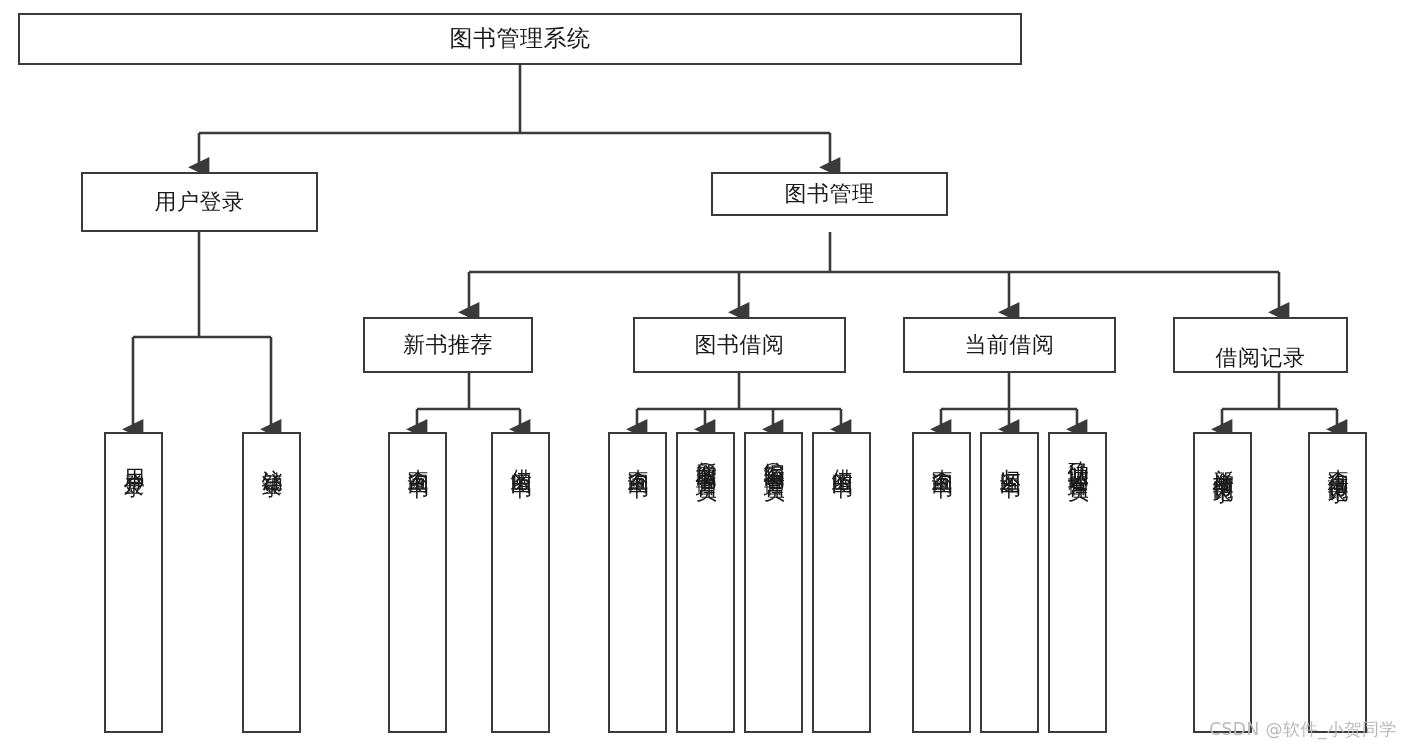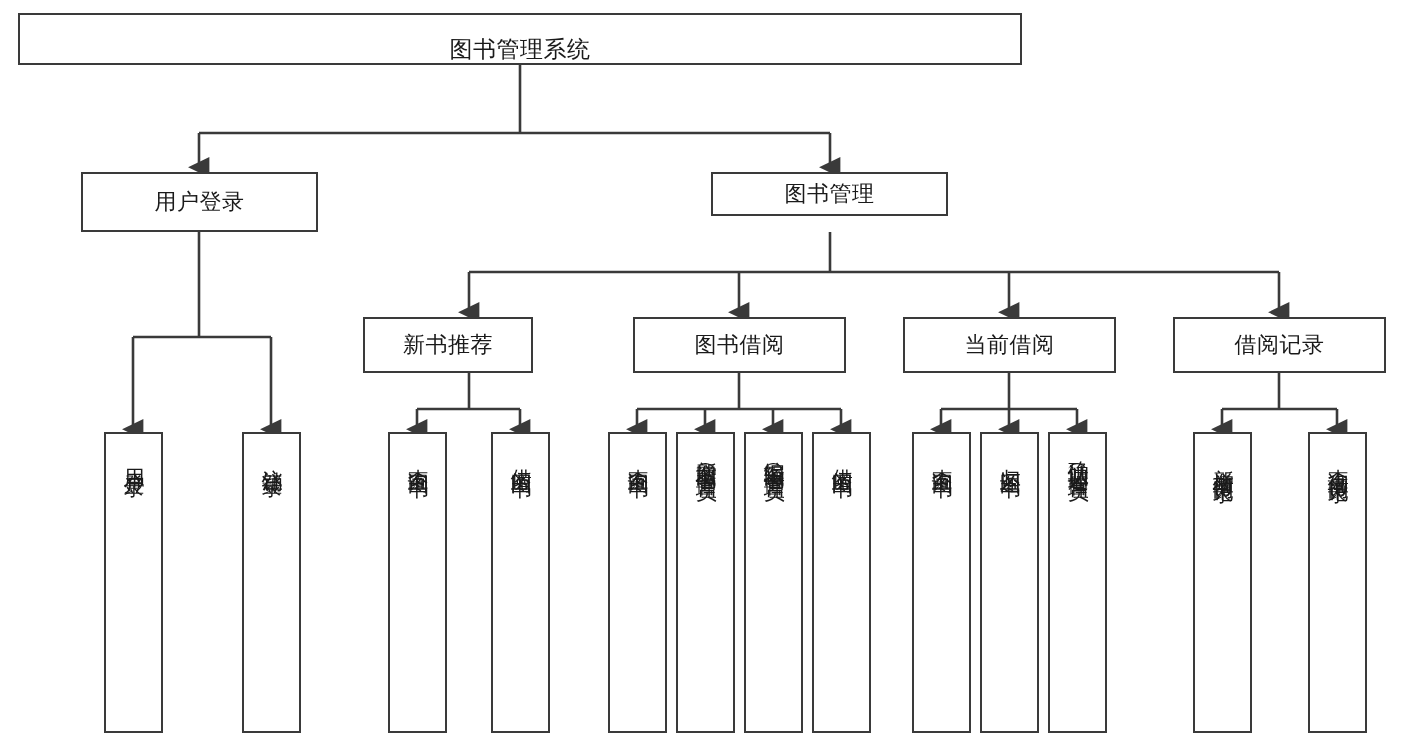--- a/index.html
+++ b/index.html
@@ -122,21 +122,21 @@
       <path d="M 1009 409 L 1009 429" marker-end="url(#arrowhead)"></path>
       <path d="M 1077 409 L 1077 429" marker-end="url(#arrowhead)"></path>
 
       <path d="M 1279 373 L 1279 409"></path>
       <path d="M 1222 409 L 1337 409"></path>
       <path d="M 1222 409 L 1222 429" marker-end="url(#arrowhead)"></path>
       <path d="M 1337 409 L 1337 429" marker-end="url(#arrowhead)"></path>
     </g>
   </svg>
 
-  <div class="node horizontal" id="node-root" style="left:18px; top:13px; width:1004px; height:52px;align-items:flex-end;">
+  <div class="node horizontal" id="node-root" style="left:18px; top:13px; width:1004px; height:52px;">
     <span class="label">图书管理系统</span>
   </div>
 
   <div class="node horizontal" style="left:81px; top:172px; width:237px; height:60px;">
     <span class="label">用户登录</span>
   </div>
 
   <div class="node horizontal" style="left:711px; top:172px; width:237px; height:44px;">
     <span class="label">图书管理</span>
   </div>
@@ -146,21 +146,21 @@
   </div>
 
   <div class="node horizontal" style="left:633px; top:317px; width:213px; height:56px;">
     <span class="label">图书借阅</span>
   </div>
 
   <div class="node horizontal" style="left:903px; top:317px; width:213px; height:56px;">
     <span class="label">当前借阅</span>
   </div>
 
-  <div class="node horizontal" style="left:1173px; top:317px; width:213px; height:56px;">
+  <div class="node horizontal" style="left:1173px; top:317px; width:175px; height:56px;align-items:flex-end;">
     <span class="label">借阅记录</span>
   </div>
 
   <div class="node vertical" style="left:104px; top:432px; width:59px; height:301px;">
     <span class="label">用户登录</span>
   </div>
 
   <div class="node vertical" style="left:242px; top:432px; width:59px; height:301px;">
     <span class="label">注销登录</span>
   </div>
@@ -202,14 +202,15 @@
   </div>
 
   <div class="node vertical" style="left:1193px; top:432px; width:59px; height:301px;">
     <span class="label">新增借阅记录</span>
   </div>
 
   <div class="node vertical" style="left:1308px; top:432px; width:59px; height:301px;">
     <span class="label">查询借阅记录</span>
   </div>
 
+  <div id="watermark">CSDN @软件_小贺同学</div>
 
 </div>
 
 </body></html>

